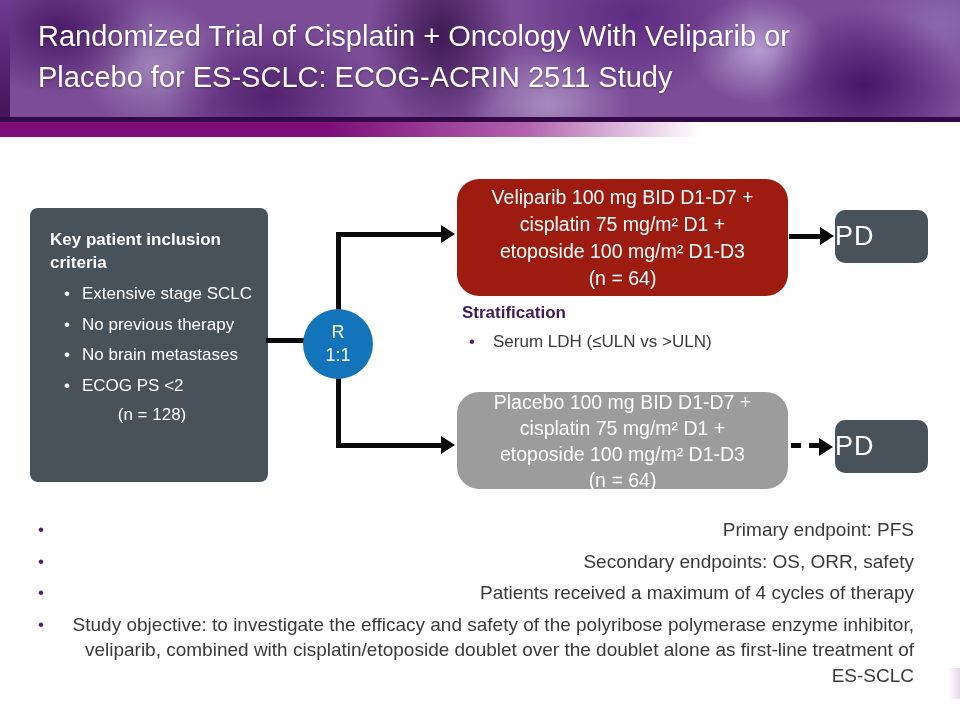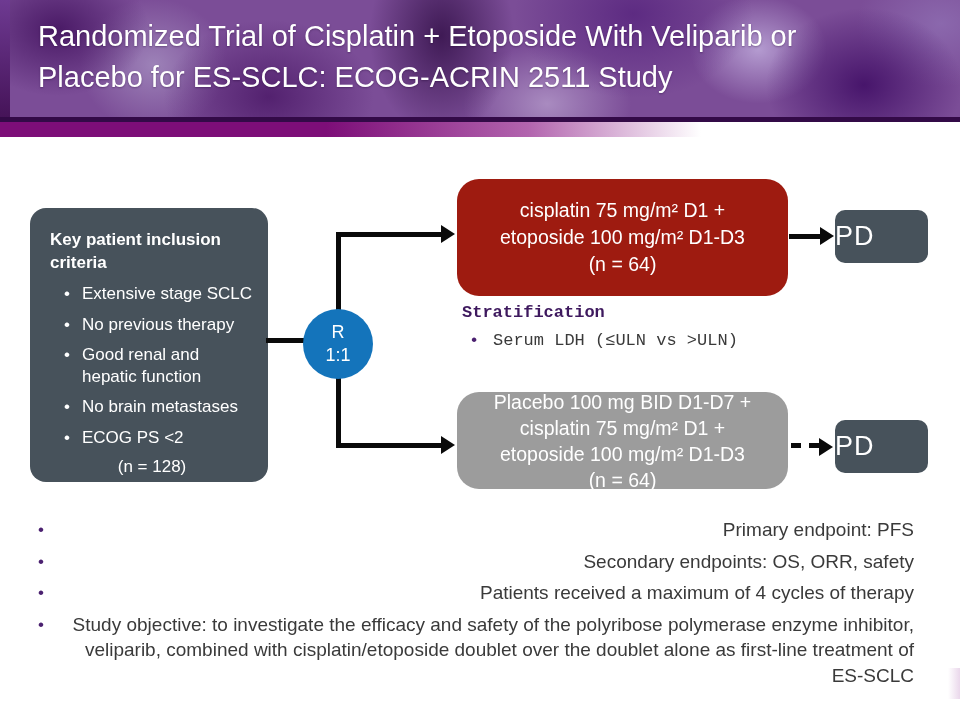--- a/index.html
+++ b/index.html
@@ -24,21 +24,21 @@
     background:linear-gradient(180deg,#6e3a92 0%,#451358 100%);}
   .title-wrap{position:absolute;left:38px;top:16px;width:900px;}
   .title-line{color:#ffffff;font-size:29px;line-height:41px;font-weight:normal;
     text-shadow:0 1px 2px rgba(30,0,45,.35);}
   .header-underline{position:absolute;left:0;top:117px;width:960px;height:5px;background:#330a47;}
   .header-band{position:absolute;left:0;top:122px;width:960px;height:15px;
     background:linear-gradient(90deg,#7d0e78 0%,#7d0e78 34%,#b264ae 55%,#ffffff 73%,#ffffff 100%);}
 
   
   .inclusion-box{position:absolute;left:30px;top:208px;width:238px;height:274px;
-    background:#47525B;border-radius:16px;color:#ffffff;box-sizing:border-box;
+    background:#47525B;border-radius:8px;color:#ffffff;box-sizing:border-box;
     padding:20px 14px 0 20px;}
   .inclusion-title{font-size:17px;font-weight:bold;line-height:23px;width:180px;}
   ul.plain{list-style:none;margin:0;padding:0;}
   .inclusion-box ul{margin-top:9px;}
   .inclusion-box li{position:relative;padding-left:32px;font-size:17px;line-height:21.5px;
     margin-bottom:9px;}
   .inclusion-box li::before{content:"\2022";position:absolute;left:14px;top:0;color:#ffffff;}
   .inclusion-n{font-size:17px;text-align:center;margin-top:4px;}
 
   .rand-circle{position:absolute;left:303px;top:309px;width:70px;height:70px;border-radius:50%;
@@ -53,21 +53,21 @@
     border-top:9px solid transparent;border-bottom:9px solid transparent;
     border-left:14px solid #0a0a0a;}
 
   .arm-box{position:absolute;left:457px;width:331px;border-radius:22px;color:#ffffff;
     text-align:center;display:flex;flex-direction:column;justify-content:center;}
   .arm-box .arm-line{font-size:19.5px;line-height:27px;}
   .arm-veliparib{top:179px;height:117px;background:#9E1B10;}
   .arm-placebo{top:392px;height:97px;background:#9C9C9C;}
   .arm-placebo .arm-line{line-height:26px;}
 
-  .strat{position:absolute;left:462px;top:303px;width:330px;font-family:Liberation Mono, monospace;}
+  .strat{position:absolute;left:462px;top:303px;width:330px;}
   .strat-title{font-size:17px;font-weight:bold;color:#3E195E;}
   .strat li{position:relative;padding-left:31px;font-size:17px;line-height:20px;
     color:#3a3a3a;margin-top:9px;}
   .strat li::before{content:"\2022";position:absolute;left:7px;top:0;color:#4B2170;}
 
   .pd-box{position:absolute;left:835px;width:93px;height:53px;background:#47525B;
     border-radius:10px;color:#ffffff;font-size:27px;text-align:left;line-height:53px;
     letter-spacing:1px;}
   .pd-top{top:210px;}
   .pd-bottom{top:420px;}
@@ -89,38 +89,37 @@
   .page-badge span{font-size:15px;font-weight:bold;color:#36203f;line-height:31px;}
 </style>
 </head>
 <body>
 
 <div class="slide">
 
   <div class="header">
     <div class="header-leftbar"></div>
     <div class="title-wrap">
-      <div class="title-line">Randomized Trial of Cisplatin + Etoposide With Veliparib or</div>
+      <div class="title-line">Randomized Trial of Cisplatin + Oncology With Veliparib or</div>
       <div class="title-line">Placebo for ES-SCLC: ECOG-ACRIN 2511 Study</div>
     </div>
   </div>
   <div class="header-underline"></div>
   <div class="header-band"></div>
 
   <div>
 
     <div class="inclusion-box">
       <div class="inclusion-title">Key patient inclusion criteria</div>
       <ul class="plain">
 
           <li>Extensive stage SCLC</li>
 
           <li>No previous therapy</li>
 
-          <li>Good renal and hepatic function</li>
 
           <li>No brain metastases</li>
 
           <li>ECOG PS &lt;2</li>
         </ul>
       <div class="inclusion-n">(n = 128)</div>
     </div>
 
     <div class="hline" style="left:266px;top:338px;width:42px;"></div>
     <div class="vline" style="left:336px;top:232px;height:216px;"></div>
@@ -133,20 +132,21 @@
     <div class="dashline" style="left:791px;top:443px;width:28px;"></div>
     <div class="arrowhead" style="left:819px;top:438px;"></div>
 
     <div class="rand-circle">
       <div>R</div>
       <div>1:1</div>
     </div>
 
     <div class="arm-box arm-veliparib">
 
+        <div class="arm-line">Veliparib 100 mg BID D1-D7 +</div>
 
         <div class="arm-line">cisplatin 75 mg/m² D1 +</div>
 
         <div class="arm-line">etoposide 100 mg/m² D1-D3</div>
 
         <div class="arm-line">(n = 64)</div>
       </div>
 
     <div class="strat">
       <div class="strat-title">Stratification</div>

